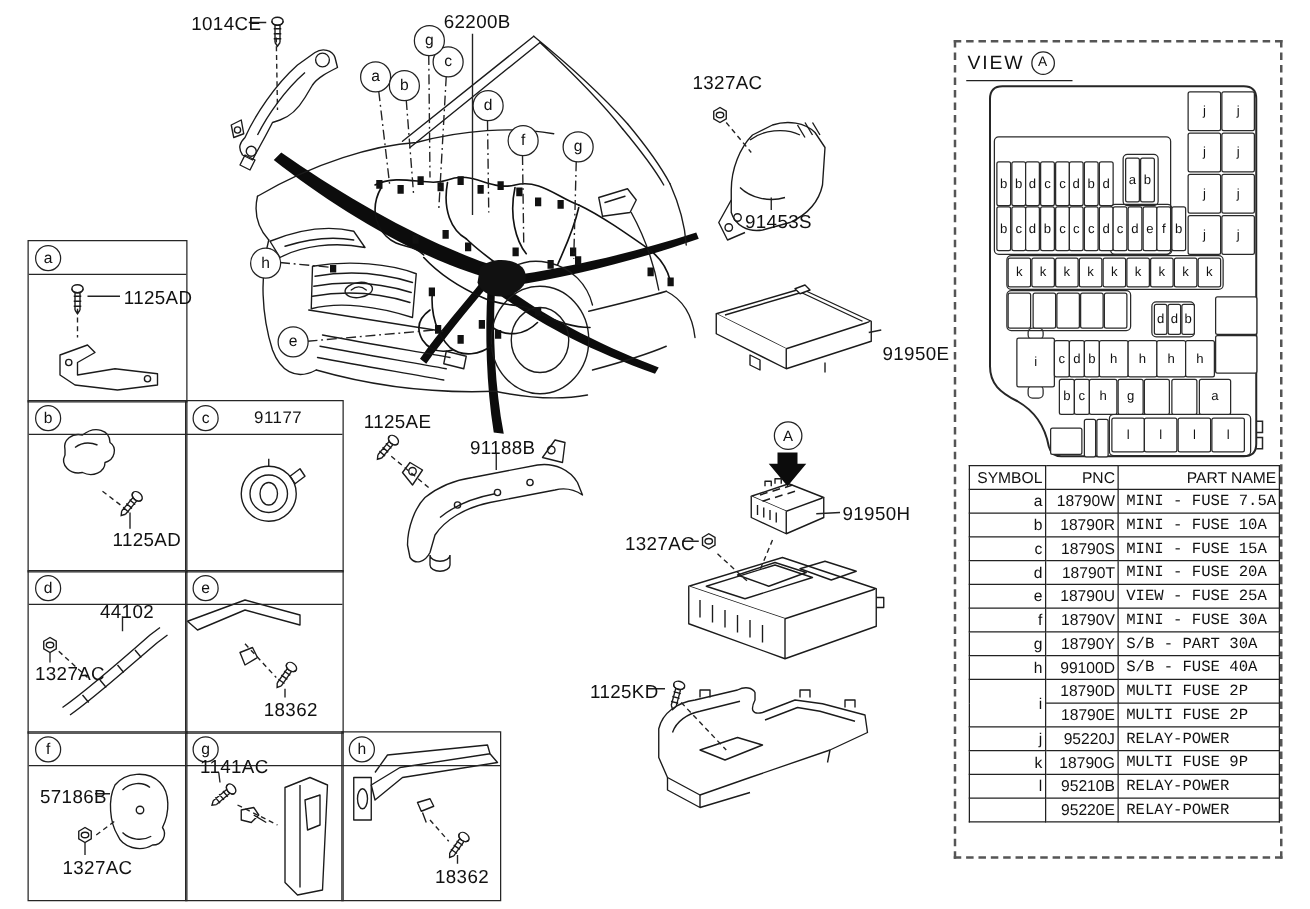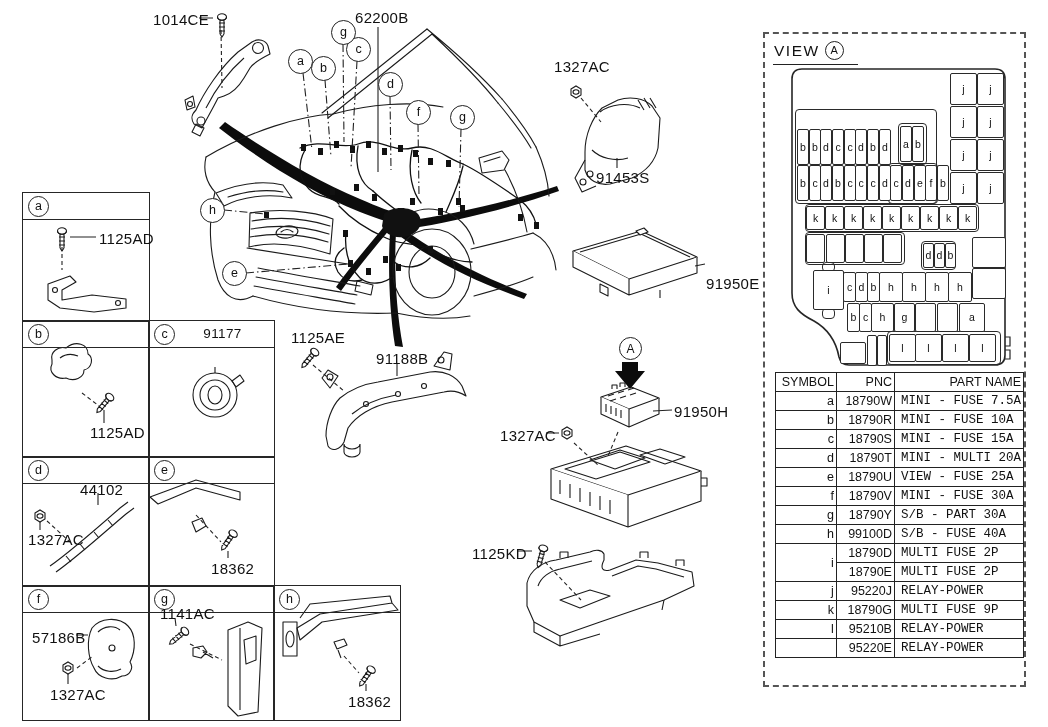--- a/index.html
+++ b/index.html
@@ -342,21 +342,21 @@
             <td class="nm">MINI - FUSE 10A</td>
           </tr>
           <tr>
             <td>c</td>
             <td>18790S</td>
             <td class="nm">MINI - FUSE 15A</td>
           </tr>
           <tr>
             <td>d</td>
             <td>18790T</td>
-            <td class="nm">MINI - MULTI 20A</td>
+            <td class="nm">MINI - FUSE 20A</td>
           </tr>
           <tr>
             <td>e</td>
             <td>18790U</td>
             <td class="nm">VIEW - FUSE 25A</td>
           </tr>
           <tr>
             <td>f</td>
             <td>18790V</td>
             <td class="nm">MINI - FUSE 30A</td>

